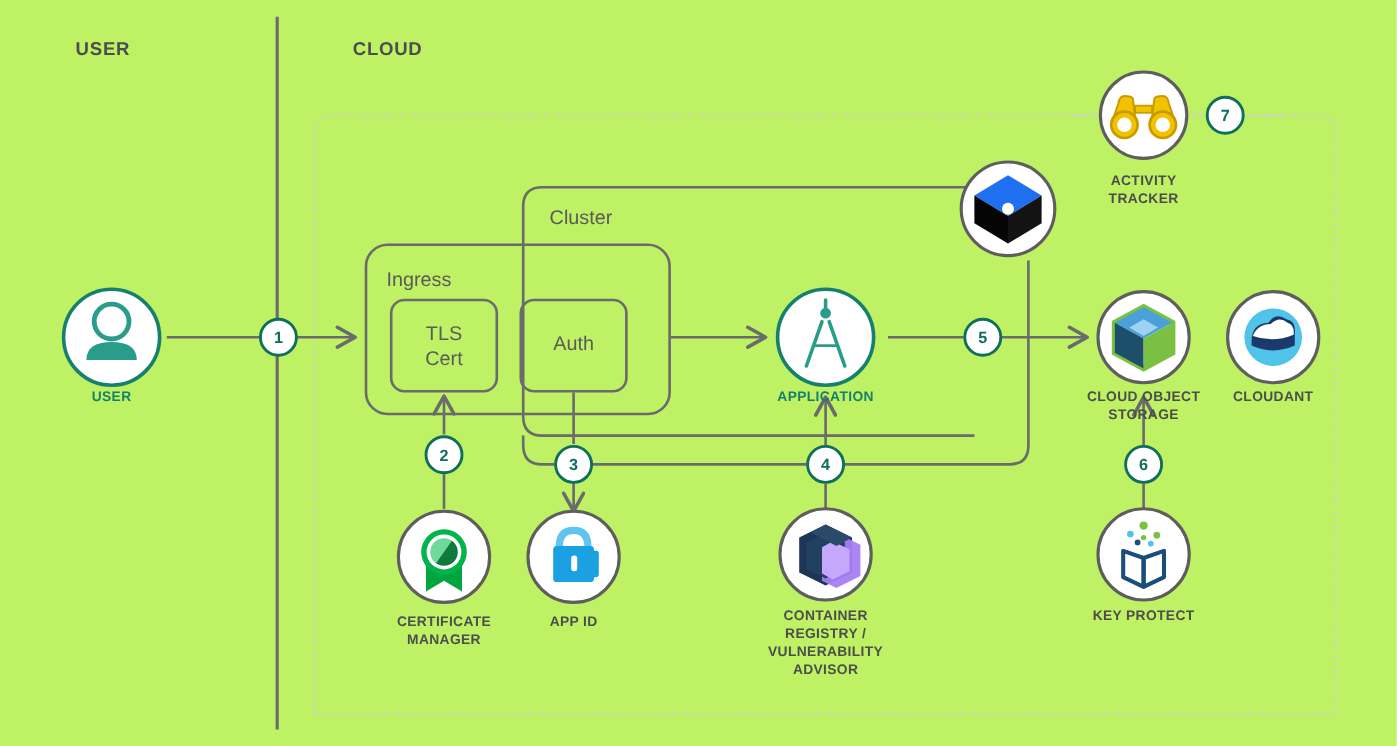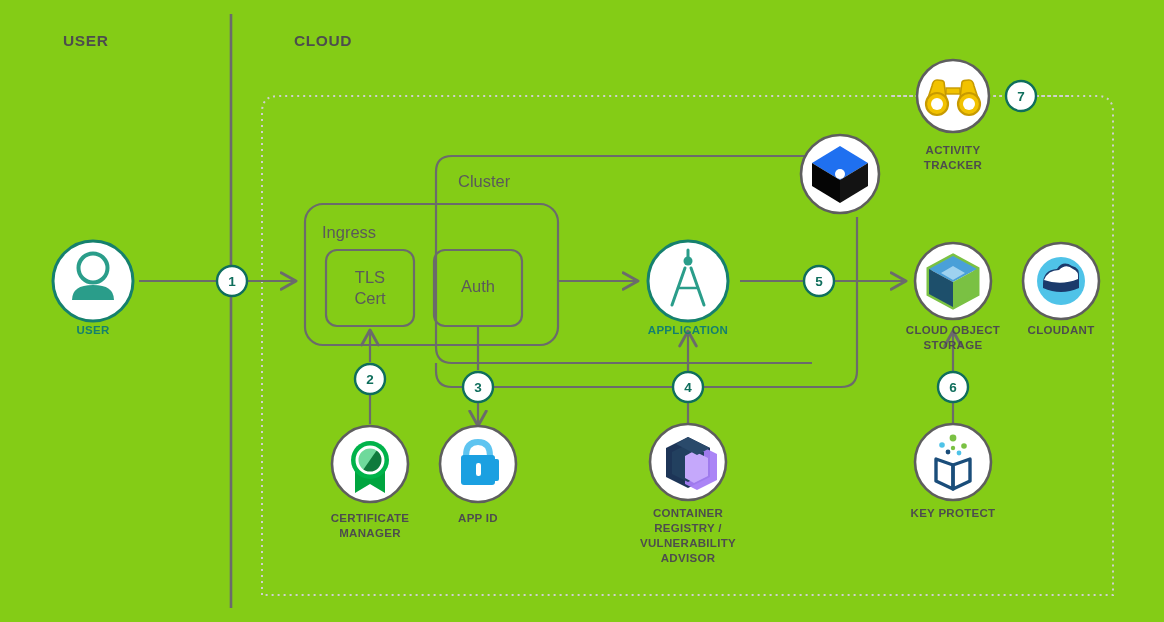--- a/index.html
+++ b/index.html
@@ -7,21 +7,21 @@
     padding: 0;
     background: #ffffff;
   }
   body {
     font-family: "Liberation Sans", sans-serif;
   }
   #diagram-root {
     position: relative;
     width: 1164px;
     height: 622px;
-    background: #84cc16;
+    background: #bef264;
     overflow: hidden;
   }
   svg.canvas {
     position: absolute;
     top: 0; left: 0;
     width: 1164px;
     height: 622px;
   }
   .zone-title {
     font-family: "Liberation Sans", sans-serif;

